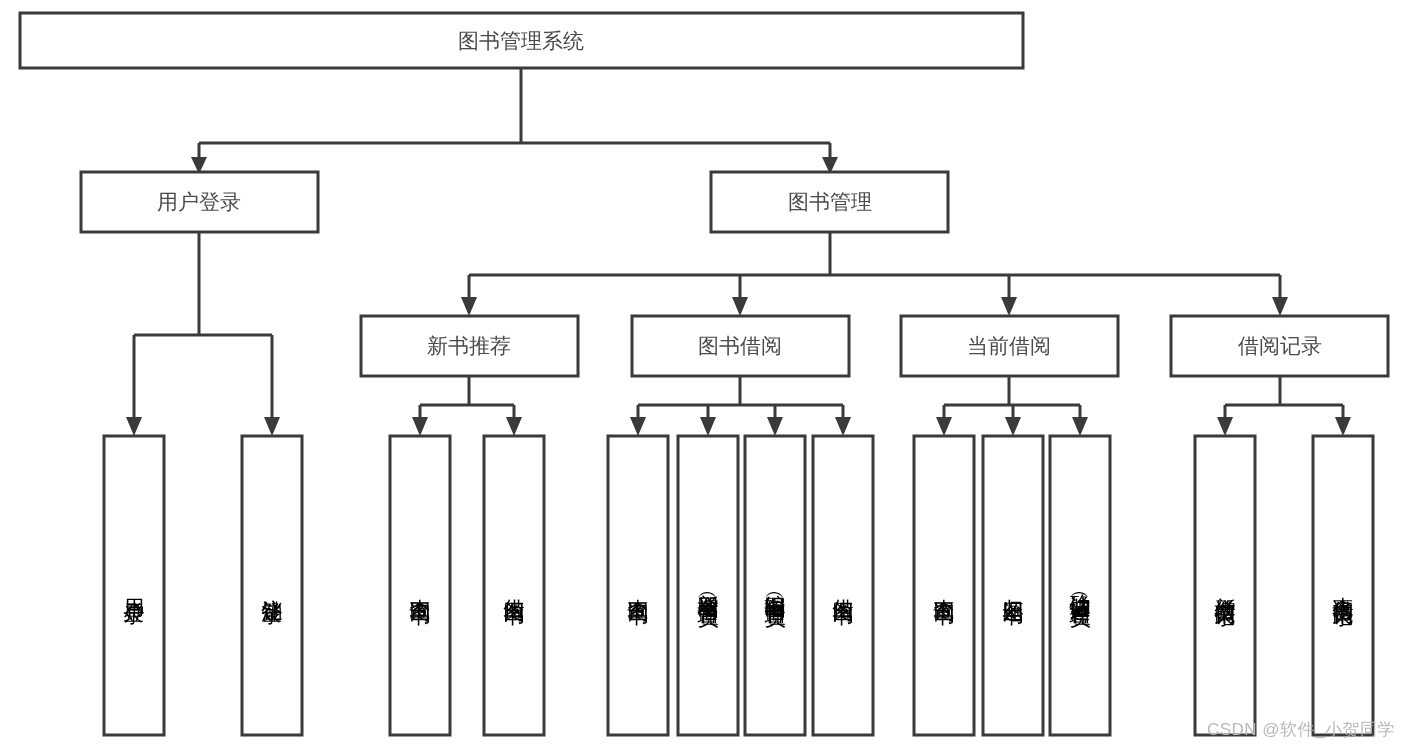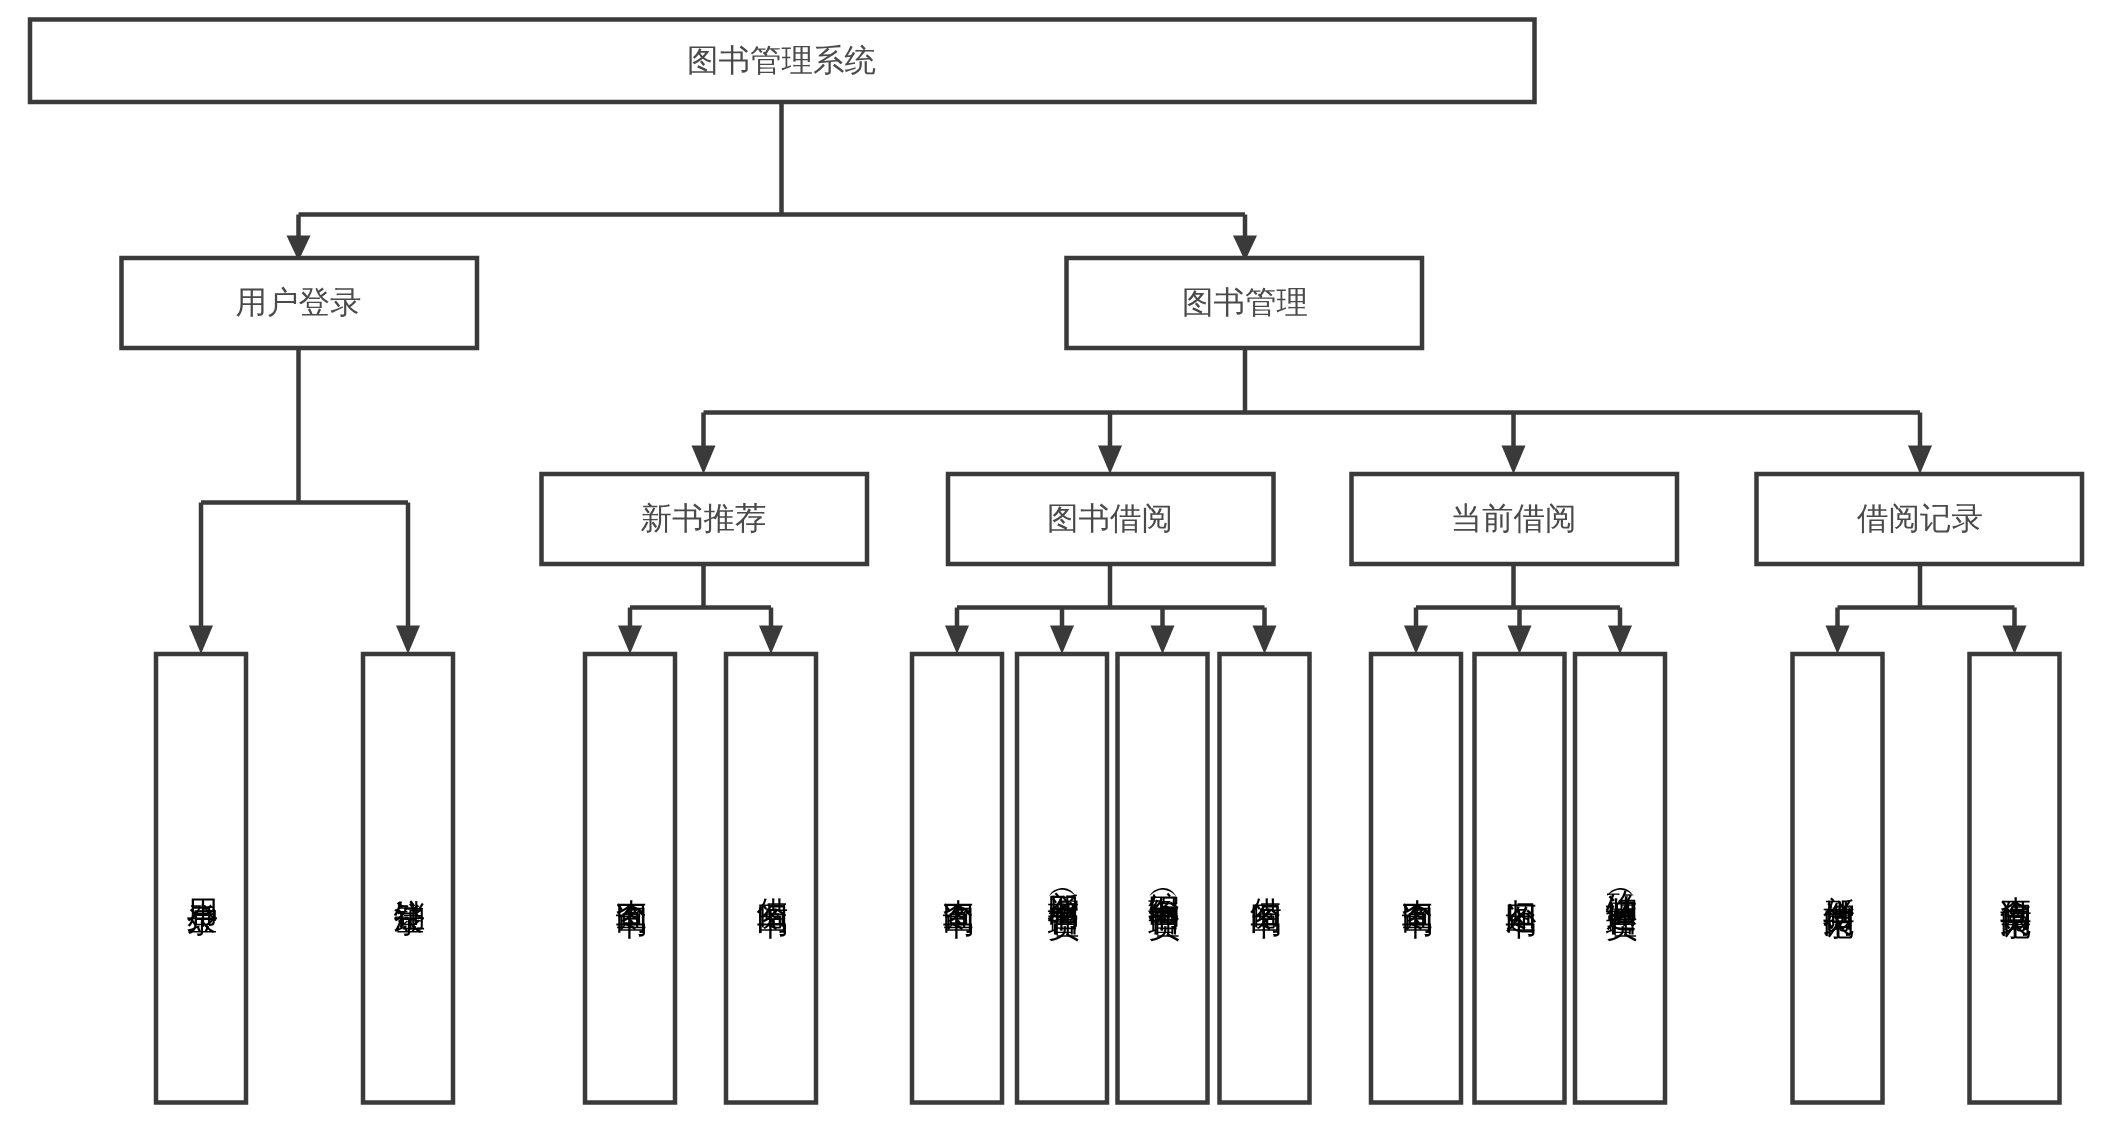--- a/index.html
+++ b/index.html
@@ -239,14 +239,15 @@
     <div class="leaf-label-v">确认归还（管理员）</div>
   </div>
 
   <div class="leaf-label-wrap" style="left:1195px; top:436px; width:60px; height:299px;">
     <div class="leaf-label-v">新增借阅记录</div>
   </div>
   <div class="leaf-label-wrap" style="left:1313px; top:436px; width:60px; height:299px;">
     <div class="leaf-label-v">查询借阅记录</div>
   </div>
 
+  <div class="watermark">CSDN @软件_小贺同学</div>
 
 </div>
 
 </body></html>

